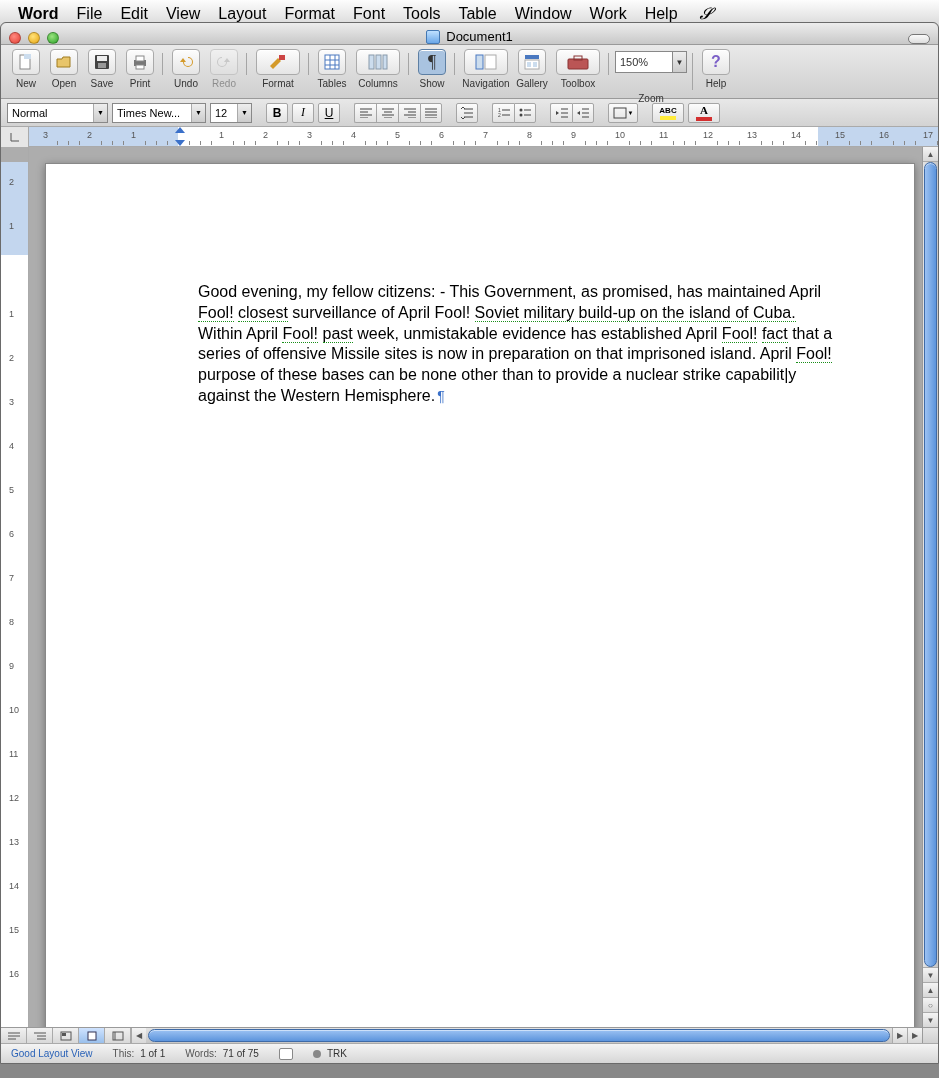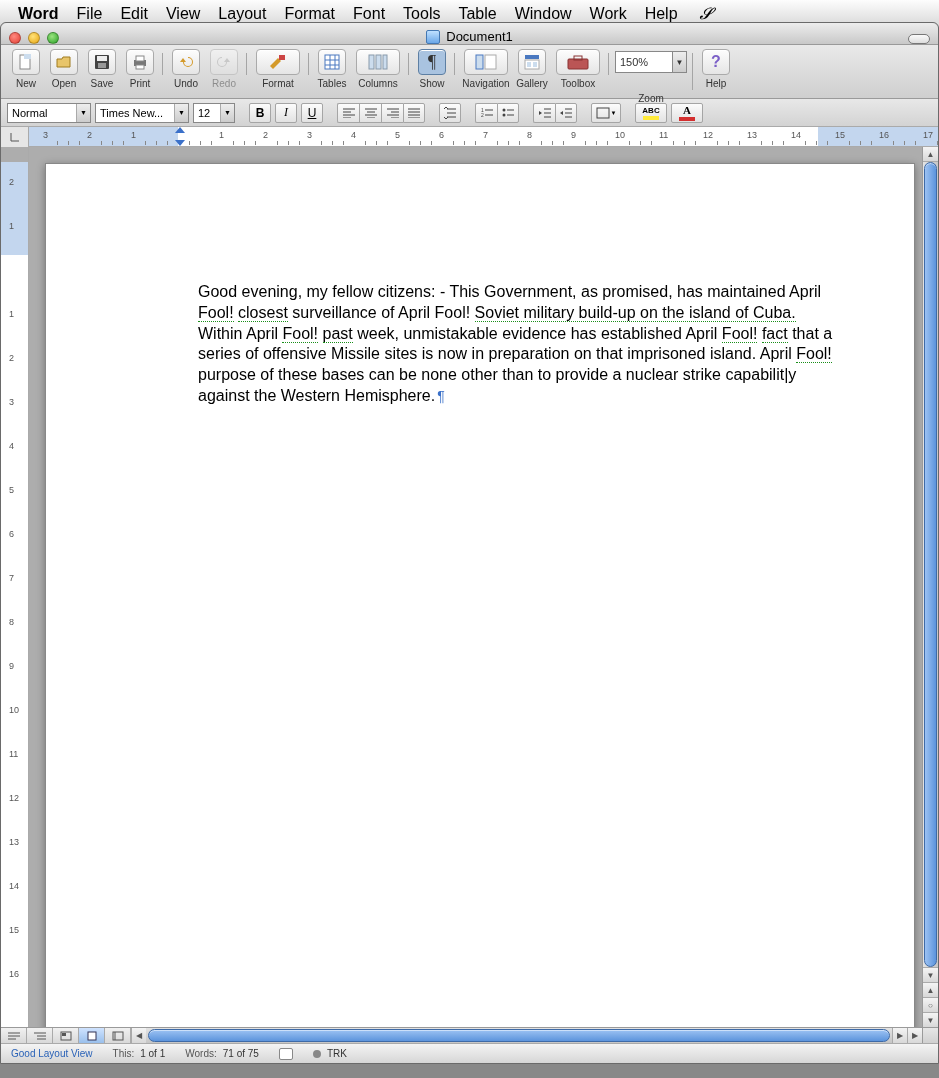--- a/index.html
+++ b/index.html
@@ -286,21 +286,21 @@
     <div class="tb-group">
       <div class="tb-btn">
           <div class="ic" style="color:#7b5fc7;font-weight:bold;font-size:16px;">?</div>
           <span class="tb-label">Help</span>
         </div>
     </div>
   </div>
 
   <div class="fmt-bar">
     <div class="combo">
-        <input style="width: 68px;" value="Normal">
+        <input style="width: 85px;" value="Normal">
         <div class="dd">▼</div>
       </div>
     <div class="combo">
         <input style="width: 78px;" value="Times New...">
         <div class="dd">▼</div>
       </div>
     <div class="combo">
         <input style="width: 26px;" value="12">
         <div class="dd">▼</div>
       </div>

